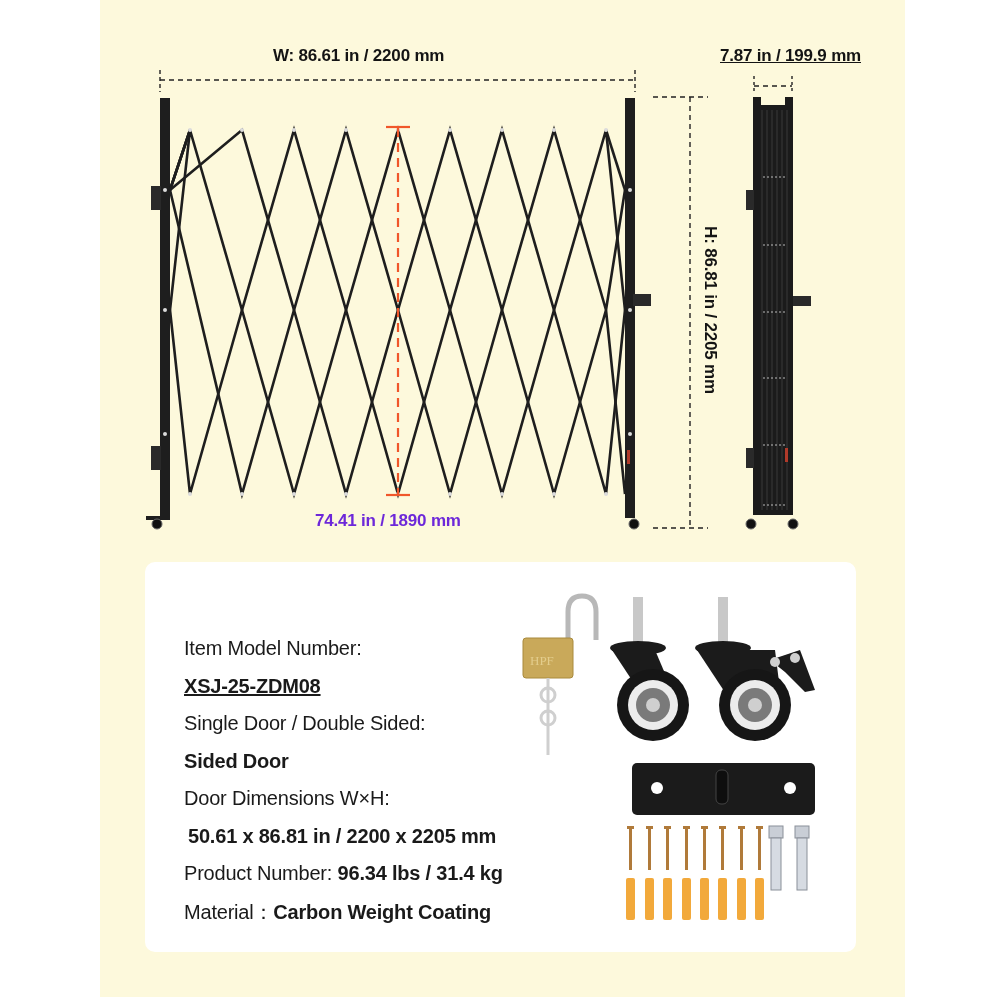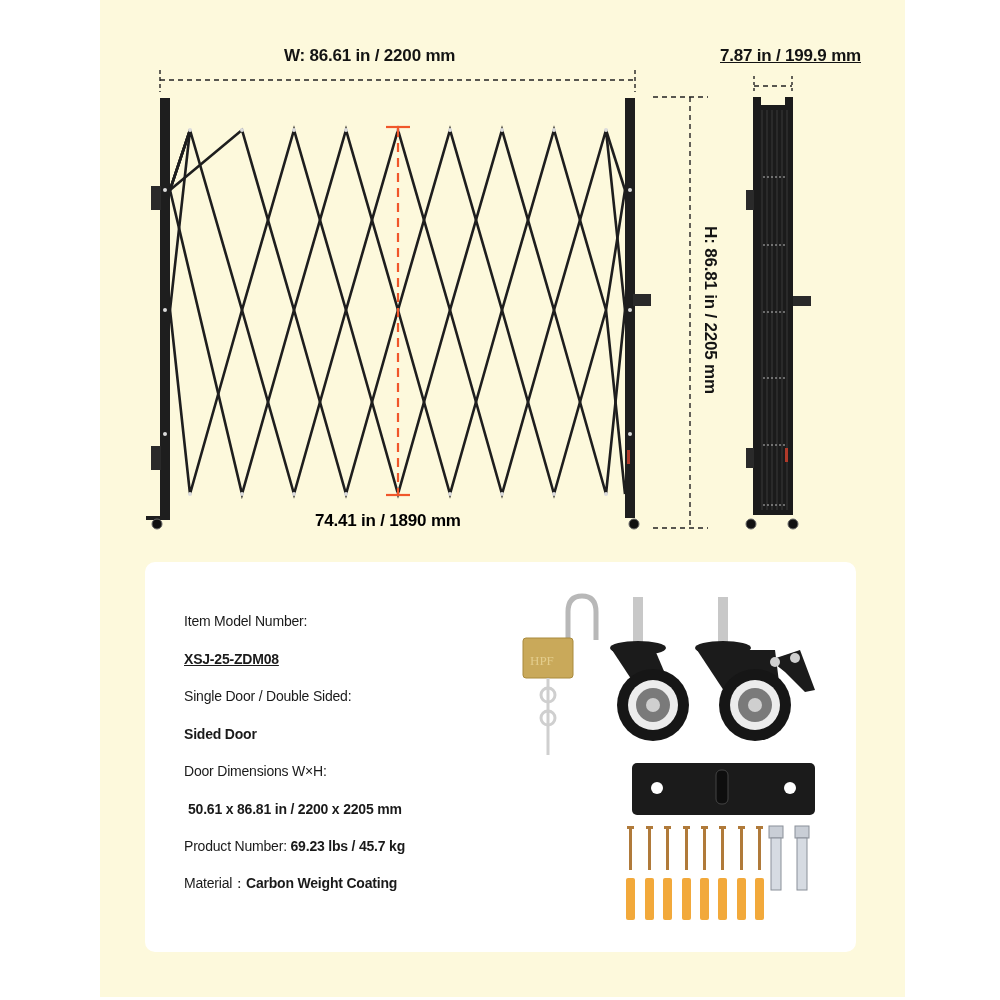--- a/index.html
+++ b/index.html
@@ -1,32 +1,32 @@
 <!DOCTYPE html>
 <html><head>
 <meta charset="utf-8">
 <style>
   html, body { margin:0; padding:0; background:#ffffff; }
   body { width:1000px; height:1000px; position:relative; overflow:hidden; font-family:"Liberation Sans", sans-serif; }
   .panel { position:absolute; left:100px; top:0; width:805px; height:997px; background:#fdf9dc; }
   .dim-label { position:absolute; font-weight:700; color:#141414; font-size:17px; white-space:nowrap; letter-spacing:-0.2px; }
-  .dim-orange { color:#000000; }
+  .dim-orange { color:#6d28d9; }
   .vlabel { position:absolute; left:710px; top:310px; transform:translate(-50%,-50%) rotate(90deg); transform-origin:center; }
   svg.art { position:absolute; left:0; top:0; }
   .card { position:absolute; left:145px; top:562px; width:711px; height:390px; background:#ffffff; border-radius:10px; }
-  .spec { position:absolute; left:184px; font-size:14px; color:#1a1a1a; white-space:nowrap; letter-spacing:-0.2px; }
+  .spec { position:absolute; left:184px; font-size:20px; color:#1a1a1a; white-space:nowrap; letter-spacing:-0.2px;margin-top:24px; }
   .spec b { font-weight:700; }
   .bold { font-weight:700; }
 </style>
 </head>
 <body>
 
 <div class="panel"></div>
 
-<div class="dim-label" style="left:284px; top:46px;">W: 86.61 in / 2200 mm</div>
+<div class="dim-label" style="left:273px; top:46px;">W: 86.61 in / 2200 mm</div>
 <div class="dim-label" style="left:720px; top:46px;text-decoration:underline;">7.87 in / 199.9 mm</div>
 <div class="dim-label vlabel">H: 86.81 in / 2205 mm</div>
 <div class="dim-label dim-orange" style="left:315px; top:511px;">74.41 in / 1890 mm</div>
 
 <svg class="art" width="1000" height="560" viewBox="0 0 1000 560">
 
   <g stroke="#222" stroke-width="1.4" fill="none">
     <line x1="160" y1="80" x2="635" y2="80" stroke-dasharray="5,4"></line>
     <line x1="160" y1="70" x2="160" y2="92" stroke-dasharray="4,3"></line>
     <line x1="635" y1="70" x2="635" y2="92" stroke-dasharray="4,3"></line>
@@ -132,21 +132,21 @@
 </svg>
 
 <div class="card"></div>
 
 <div class="spec" style="top:613px;">Item Model Number:</div>
 <div class="spec bold" style="top:651px;text-decoration:underline;">XSJ-25-ZDM08</div>
 <div class="spec" style="top:688px;">Single Door / Double Sided:</div>
 <div class="spec bold" style="top:726px;">Sided Door</div>
 <div class="spec" style="top:763px;">Door Dimensions W×H:</div>
 <div class="spec bold" style="top:801px; left:188px;">50.61 x 86.81 in / 2200 x 2205 mm</div>
-<div class="spec" style="top:838px;"><span>Product Number: </span><b>69.23 lbs / 45.7 kg</b></div>
+<div class="spec" style="top:838px;"><span>Product Number: </span><b>96.34 lbs / 31.4 kg</b></div>
 <div class="spec" style="top:875px;"><span>Material：</span><b>Carbon Weight Coating</b></div>
 
 <svg class="art" width="1000" height="1000" viewBox="0 0 1000 1000">
 
   <g>
     <path d="M568 645 L568 612 Q568 596 582 596 Q596 596 596 612 L596 640" stroke="#b8b8b8" stroke-width="5" fill="none"></path>
     <rect x="523" y="638" width="50" height="40" rx="3" fill="#c9a95a" stroke="#a98a3d"></rect>
     <text x="530" y="665" font-size="13" font-family="Liberation Serif, serif" fill="#e3cd8c">HPF</text>
     <line x1="548" y1="678" x2="548" y2="755" stroke="#cfcfcf" stroke-width="3"></line>
     <circle cx="548" cy="695" r="7" fill="none" stroke="#cfcfcf" stroke-width="3"></circle>

